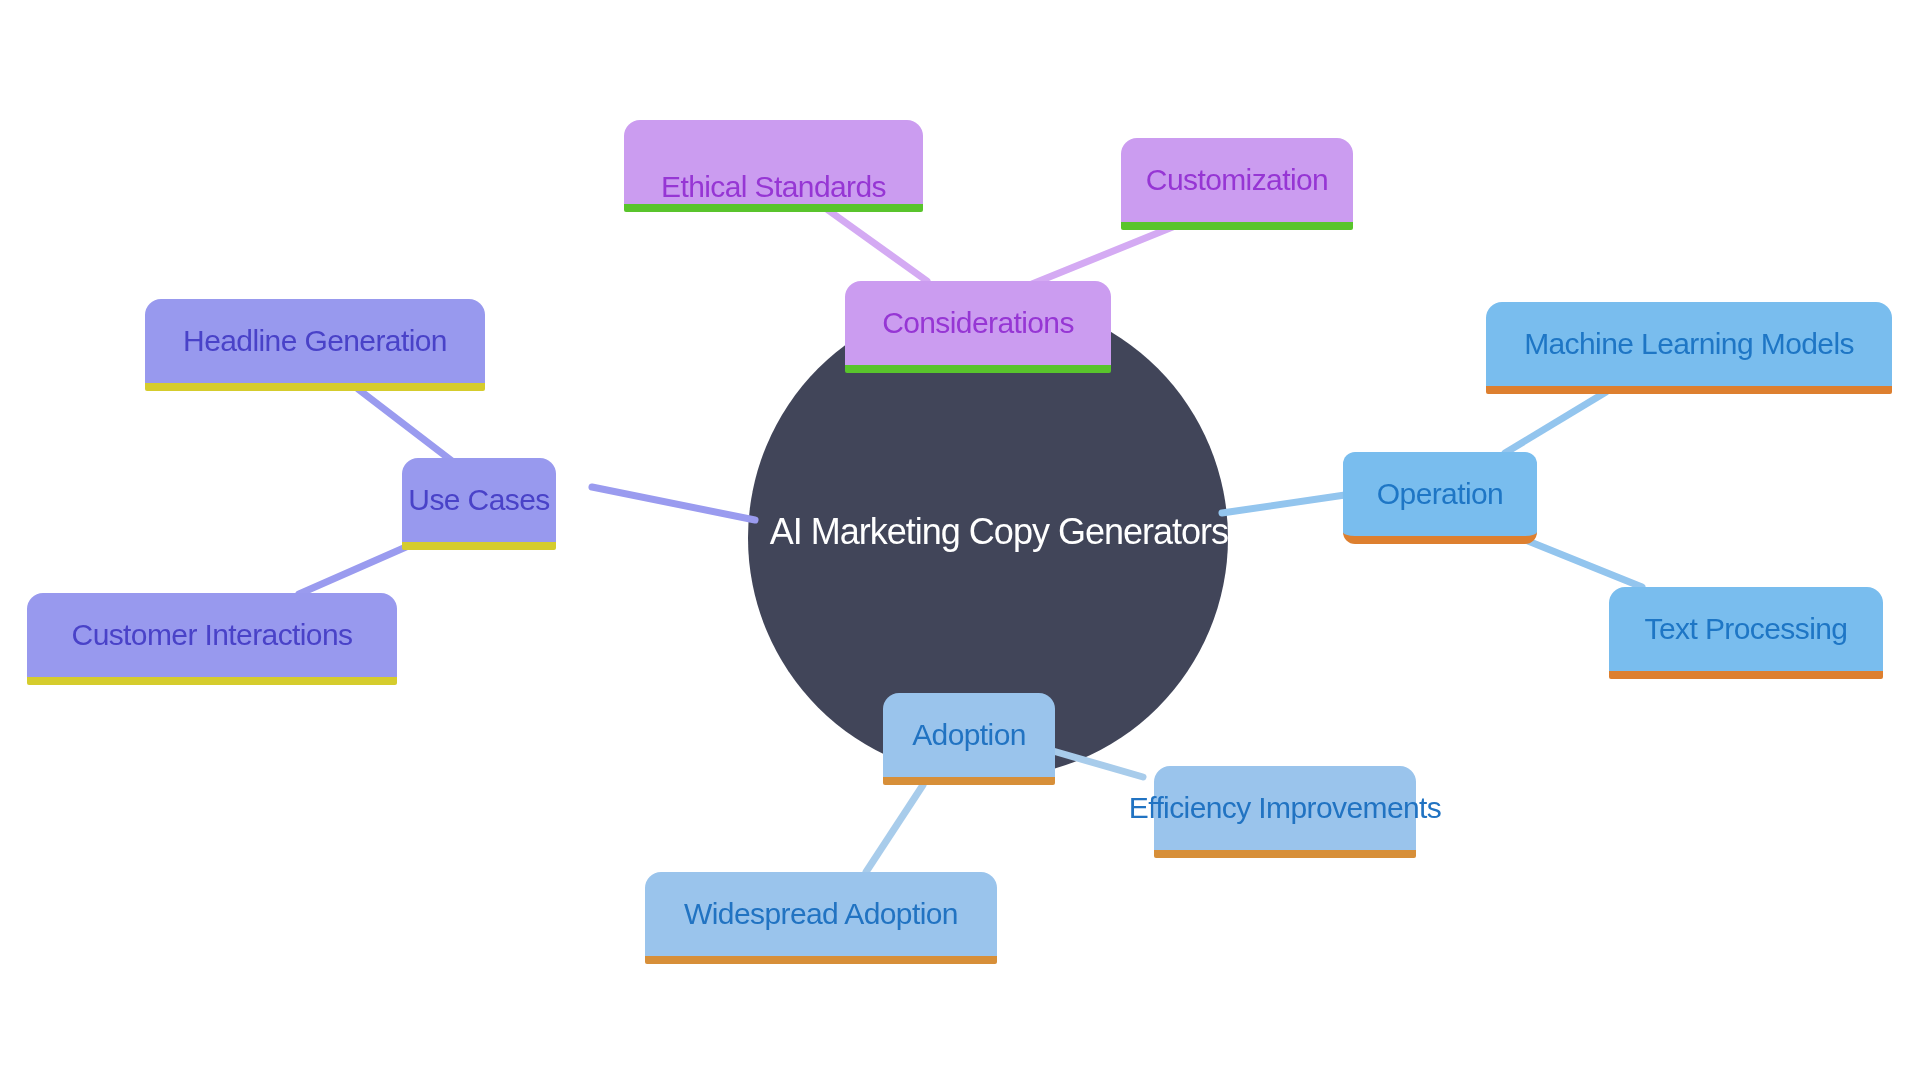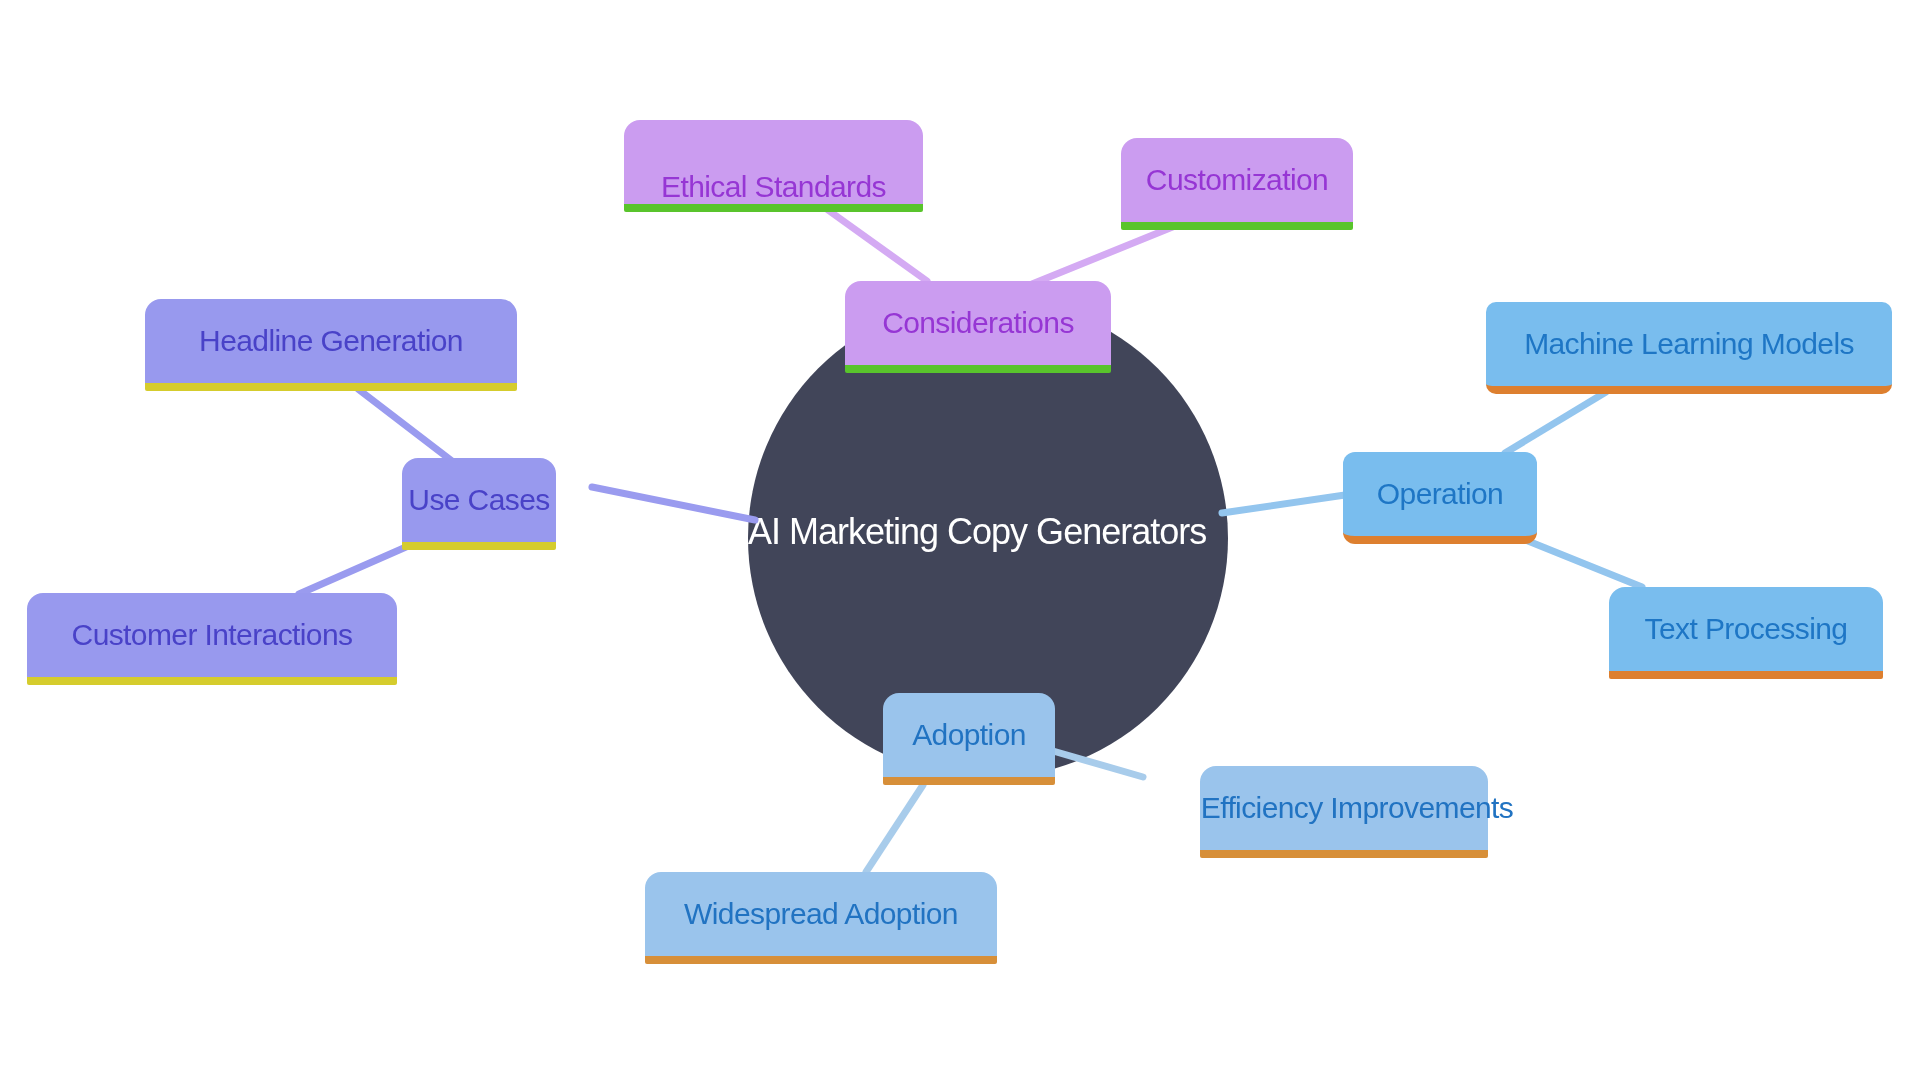--- a/index.html
+++ b/index.html
@@ -16,21 +16,21 @@
   #central-node {
     position: absolute;
     left: 748px;
     top: 298px;
     width: 480px;
     height: 480px;
     border-radius: 50%;
     background: #414559;
     display: flex;
     align-items: center;
-    justify-content: flex-start;
+    justify-content: flex-end;
     z-index: 1;
   }
   #central-node .central-label {
     color: #ffffff;
     font-size: 36px;
     letter-spacing: -1px;
     white-space: nowrap;
     transform: translateY(-6px);
   }
 
@@ -75,28 +75,28 @@
   .line-purple     { stroke: #d4aaf3; }
   .line-periwinkle { stroke: #9a9bef; }
   .line-blue       { stroke: #93c5ee; }
   .line-lightblue  { stroke: #a8cceb; }
   .connector { stroke-width: 7; stroke-linecap: round; fill: none; }
 
   
   #node-ethical-standards      { left: 624px;  top: 120px; width: 299px; align-items: flex-end; }
   #node-customization          { left: 1121px; top: 138px; width: 232px; }
   #node-considerations         { left: 845px;  top: 281px; width: 266px; }
-  #node-headline-generation    { left: 145px;  top: 299px; width: 372px; }
+  #node-headline-generation    { left: 145px;  top: 299px; width: 340px; }
   #node-use-cases              { left: 402px;  top: 458px; width: 154px; }
   #node-customer-interactions  { left: 27px;   top: 593px; width: 370px; }
-  #node-machine-learning-models{ left: 1486px; top: 302px; width: 406px; border-radius: 10px; }
+  #node-machine-learning-models{ left: 1486px; top: 302px; width: 406px; }
   #node-operation              { left: 1343px; top: 452px; width: 194px; border-radius: 12px; }
   #node-text-processing        { left: 1609px; top: 587px; width: 274px; }
   #node-benefits               { left: 883px;  top: 693px; width: 172px; }
-  #node-efficiency-improvements{ left: 1200px; top: 766px; width: 262px; padding-left: 26px; }
+  #node-efficiency-improvements{ left: 1154px; top: 766px; width: 262px; }
   #node-widespread-adoption    { left: 645px;  top: 872px; width: 352px; }
 </style>
 </head>
 <body>
 
 <div id="stage">
 
   <div id="central-node">
     <span class="central-label">AI Marketing Copy Generators</span>
   </div>

